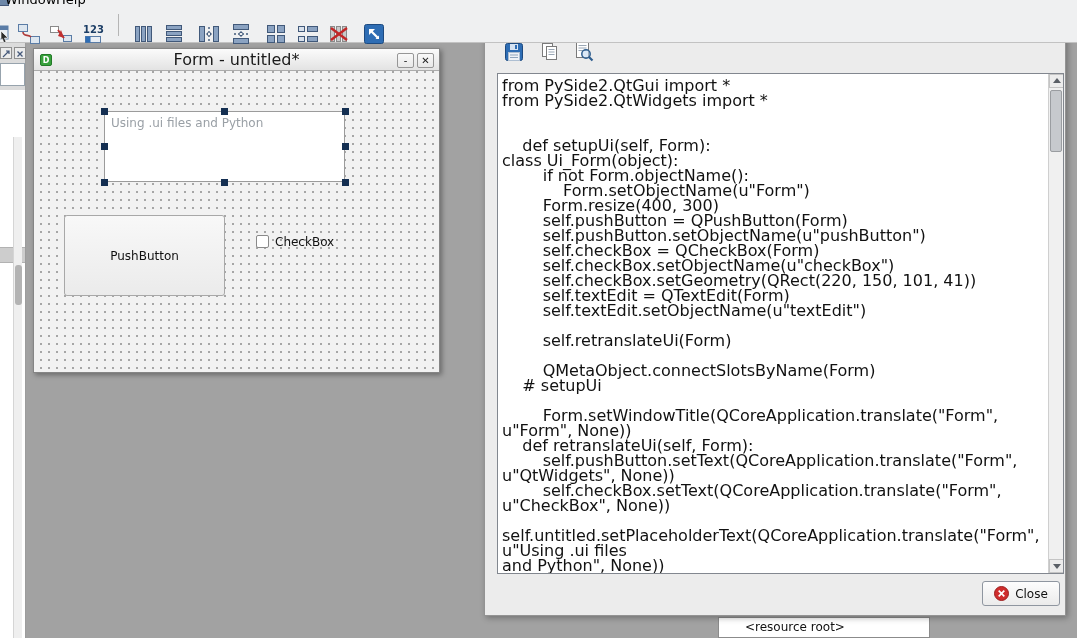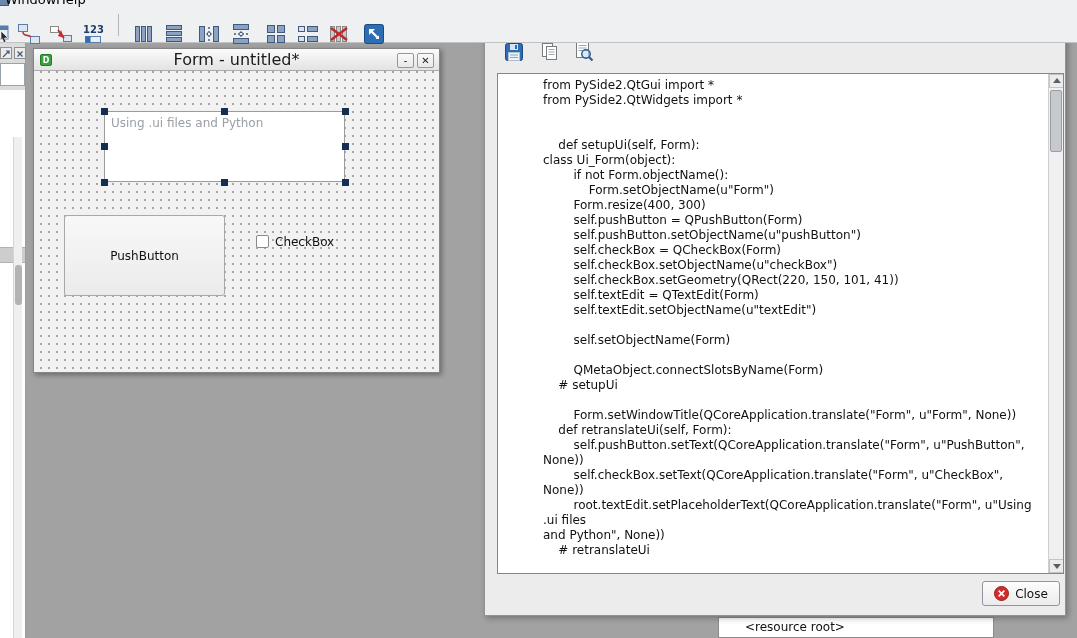--- a/index.html
+++ b/index.html
@@ -49,34 +49,34 @@
   .designer-checkbox { position:absolute; left:220px; top:150px; width:101px; height:41px; display:flex; align-items:center; gap:6px; padding-left:2px; }
   .cb-indicator { width:13px; height:13px; background:#fff; border:1px solid #8a8a8a; border-radius:2px; }
 
   
   .code-dialog { position:absolute; left:484px; top:36px; width:582px; height:580px; background:#ececec; border:1px solid #939393; z-index:20; box-shadow:2px 2px 6px rgba(0,0,0,.3); }
   .dlg-tool { position:absolute; top:2px; width:26px; height:26px; }
   .dlg-tool svg { display:block; margin:2px auto; }
   .dlg-tool.t0 { left:16px; } .dlg-tool.t1 { left:52px; } .dlg-tool.t2 { left:86px; }
 
   .code-area { position:absolute; left:12px; top:36px; width:567px; height:501px; background:#ffffff; border:1px solid #82878f; overflow:hidden; }
-  .code-content { position:absolute; left:4px; top:4px; right:17px; font-size:12px; line-height:15px;margin-left:41px; }
+  .code-content { position:absolute; left:4px; top:4px; right:17px; font-size:16px; line-height:15px; }
   .code-line { white-space:pre-wrap; min-height:15px; }
 
   .v-scroll { position:absolute; top:0; right:0; width:15px; bottom:0; background:#f0f0f0; border-left:1px solid #cfcfcf; }
   .sb-btn { position:absolute; left:0; width:15px; height:14px; background:#ececec; border:1px solid #c4c4c4; }
   .sb-btn.up { top:0; } .sb-btn.down { bottom:0; }
   .sb-thumb { position:absolute; left:1px; top:16px; width:12px; height:62px; background:#c6c9cd; border:1px solid #9a9da1; border-radius:2px; }
   .tri-up { width:0; height:0; border-left:4px solid transparent; border-right:4px solid transparent; border-bottom:5px solid #5a5f66; margin:3px auto; }
   .tri-down { width:0; height:0; border-left:4px solid transparent; border-right:4px solid transparent; border-top:5px solid #5a5f66; margin:4px auto; }
 
   .close-btn { position:absolute; right:5px; top:544px; width:78px; height:25px; background:linear-gradient(#fdfdfd,#ebebeb); border:1px solid #8f96a0; border-radius:3px; display:flex; align-items:center; justify-content:center; gap:6px; font-size:12px; color:#111; }
 
   
-  .resource-panel { position:absolute; left:718px; top:617px; width:276px; height:21px; background:#ffffff; border:1px solid #8b8b8b; z-index:15; }
+  .resource-panel { position:absolute; left:718px; top:617px; width:212px; height:21px; background:#ffffff; border:1px solid #8b8b8b; z-index:15; }
   .resource-row { padding:2px 0 0 26px; font-size:12px; color:#111; }
 </style>
 </head>
 <body>
 
 <div class="screen">
 
   <div class="menubar">
     <span class="app-mini-icon"></span>
     <span class="menu-item m0">Window</span>
@@ -270,30 +270,30 @@
           <div class="code-line">            Form.setObjectName(u"Form")</div>
           <div class="code-line">        Form.resize(400, 300)</div>
           <div class="code-line">        self.pushButton = QPushButton(Form)</div>
           <div class="code-line">        self.pushButton.setObjectName(u"pushButton")</div>
           <div class="code-line">        self.checkBox = QCheckBox(Form)</div>
           <div class="code-line">        self.checkBox.setObjectName(u"checkBox")</div>
           <div class="code-line">        self.checkBox.setGeometry(QRect(220, 150, 101, 41))</div>
           <div class="code-line">        self.textEdit = QTextEdit(Form)</div>
           <div class="code-line">        self.textEdit.setObjectName(u"textEdit")</div>
           <div class="code-line"></div>
-          <div class="code-line">        self.setObjectName(Form)</div>
+          <div class="code-line">        self.retranslateUi(Form)</div>
           <div class="code-line"></div>
           <div class="code-line">        QMetaObject.connectSlotsByName(Form)</div>
           <div class="code-line">    # setupUi</div>
           <div class="code-line"></div>
           <div class="code-line">        Form.setWindowTitle(QCoreApplication.translate("Form", u"Form", None))</div>
           <div class="code-line">    def retranslateUi(self, Form):</div>
-          <div class="code-line">        self.pushButton.setText(QCoreApplication.translate("Form", u"PushButton", None))</div>
+          <div class="code-line">        self.pushButton.setText(QCoreApplication.translate("Form", u"QtWidgets", None))</div>
           <div class="code-line">        self.checkBox.setText(QCoreApplication.translate("Form", u"CheckBox", None))</div>
-          <div class="code-line">        root.textEdit.setPlaceholderText(QCoreApplication.translate("Form", u"Using .ui files</div>
+          <div class="code-line">        self.untitled.setPlaceholderText(QCoreApplication.translate("Form", u"Using .ui files</div>
           <div class="code-line">and Python", None))</div>
           <div class="code-line">    # retranslateUi</div>
         </div>
       <div class="v-scroll">
         <div class="sb-btn up">
             <div class="tri-up"></div>
           </div>
         <div class="sb-thumb"></div>
         <div class="sb-btn down">
             <div class="tri-down"></div>

